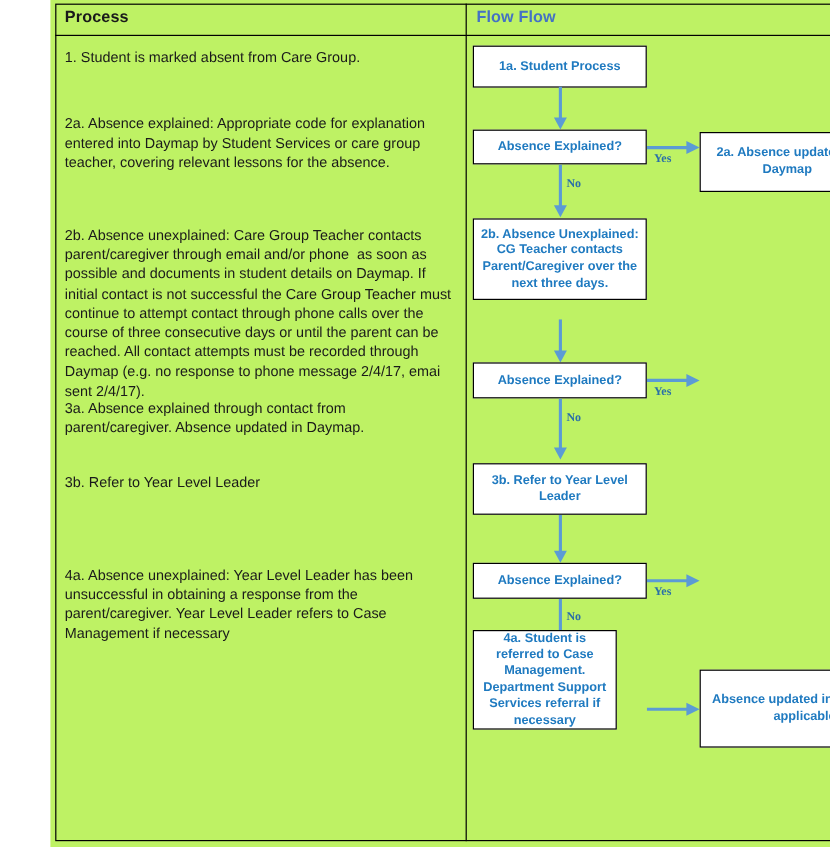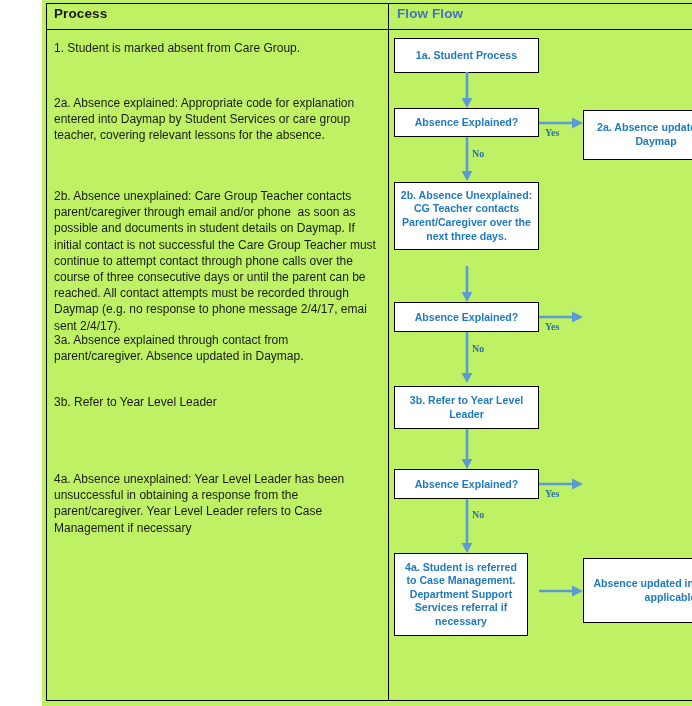--- a/index.html
+++ b/index.html
@@ -236,21 +236,21 @@
 
 
   <div class="arrow-v" style="left:418px; top:499px;">
     <svg width="14" height="55" viewBox="0 0 14 55">
       <line x1="7" y1="0" x2="7" y2="46" stroke="#5B9BD5" stroke-width="2.6"></line>
       <polygon points="7,54 1.6,44 12.4,44" fill="#5B9BD5"></polygon>
     </svg>
   </div>
   <div class="conn-label" style="left:430px; top:509px;">No</div>
 
-  <div class="node" style="left:352px; top:553px; width:134px; height:83px;">
+  <div class="node" style="left:352px; top:525px; width:120px; height:83px;">
     <span>4a. Student is referred to Case Management. Department Support Services referral if necessary</span>
   </div>
 
   <div class="arrow-h" style="left:497px; top:584px;">
     <svg width="45" height="14" viewBox="0 0 45 14">
       <line x1="0" y1="7" x2="35" y2="7" stroke="#5B9BD5" stroke-width="2.6"></line>
       <polygon points="44,7 33,1.6 33,12.4" fill="#5B9BD5"></polygon>
     </svg>
   </div>
 

